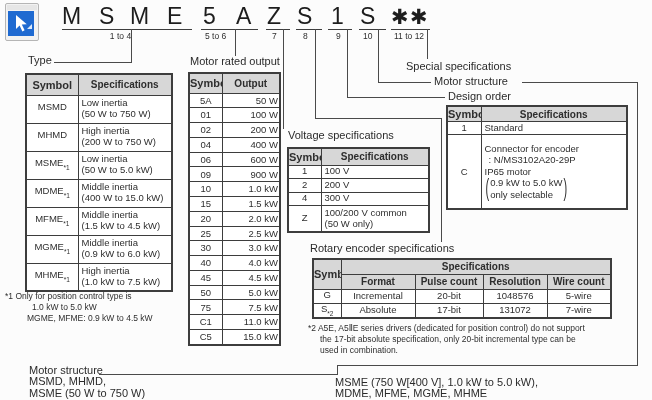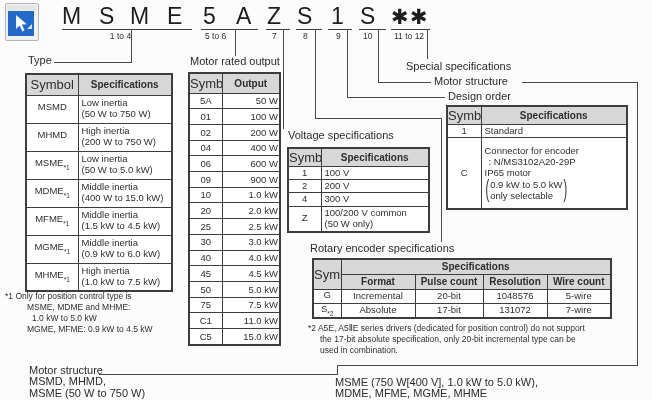--- a/index.html
+++ b/index.html
@@ -17,21 +17,21 @@
   .ast{font-size:21px;top:5px;font-weight:700;}
   .ul{position:absolute;top:29px;height:0;border-top:1.5px solid #3d3d3d;}
   .num{position:absolute;top:31px;font-size:8.5px;color:#2e2e2e;white-space:nowrap;text-align:right;}
   .ln{position:absolute;background:#4a4a4a;}
   .lbl{position:absolute;font-size:11px;color:#2b2b2b;white-space:nowrap;}
   
   table{position:absolute;border-collapse:collapse;table-layout:fixed;
     border:2px solid #3d3d3d;background:#fff;}
   th,td{border:1px solid #3d3d3d;font-size:9.5px;padding:0 2px;overflow:hidden;}
   th{background:#d7d7d7;font-weight:700;font-size:10px;text-align:center;padding:1px 0;}
-  th.sym-h{font-size:13px;font-weight:400;}
+  th.sym-h{font-size:11px;font-weight:700;}
   td.ctr{text-align:center;}
   td.rt{text-align:right;padding-right:6px;}
   td.c-spec{padding-left:3px;line-height:1.1;}
   .note{font-size:6.5px;vertical-align:-4px;}
   .txt{position:absolute;white-space:nowrap;}
   .fn{font-size:8.5px;line-height:1.28;color:#2e2e2e;}
   .blk{font-size:11px;line-height:1.04;color:#2b2b2b;}
   .paren-row{display:flex;align-items:center;}
   .bigparen{display:inline-block;font-size:11px;transform:scaleY(2.15);
     font-weight:400;padding:0 1px;}
@@ -225,20 +225,24 @@
         <tr>
           <td class="ctr">09</td>
           <td class="rt">900 W</td>
         </tr>
 
         <tr>
           <td class="ctr">10</td>
           <td class="rt">1.0 kW</td>
         </tr>
 
+        <tr>
+          <td class="ctr">15</td>
+          <td class="rt">1.5 kW</td>
+        </tr>
 
         <tr>
           <td class="ctr">20</td>
           <td class="rt">2.0 kW</td>
         </tr>
 
         <tr>
           <td class="ctr">25</td>
           <td class="rt">2.5 kW</td>
         </tr>
@@ -398,21 +402,20 @@
           <td>Absolute</td>
           <td>17-bit</td>
           <td>131072</td>
           <td>7-wire</td>
         </tr>
       </tbody>
   </table>
 
   <div class="txt fn" style="left:5px;top:291px">
     <div>*1 Only for position control type is</div>
-    <div style="padding-left:22px">MSME, MDME and MHME:</div>
     <div style="padding-left:27px">1.0 kW to 5.0 kW</div>
     <div style="padding-left:22px">MGME, MFME: 0.9 kW to 4.5 kW</div>
   </div>
 
   <div class="txt fn" style="left:308px;top:323px">
     <div>*2 A5E, A5ⅡE series drivers (dedicated for position control) do not support</div>
     <div style="padding-left:12px">the 17-bit absolute specification, only 20-bit incremental type can be</div>
     <div style="padding-left:12px">used in combination.</div>
   </div>
 

